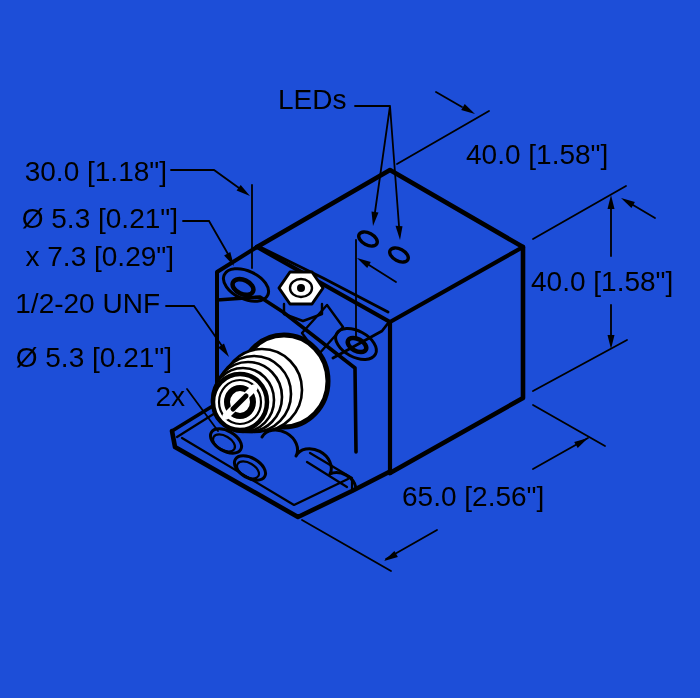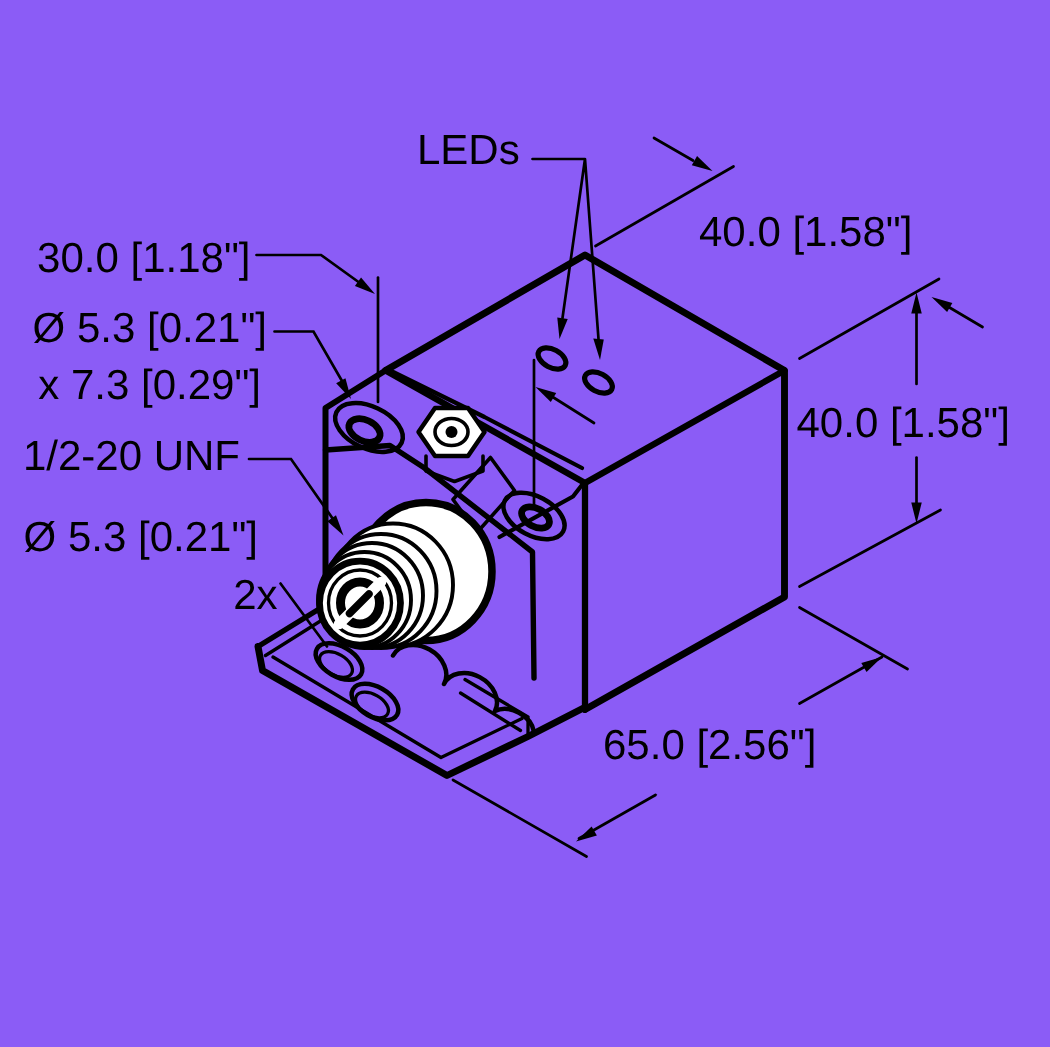--- a/index.html
+++ b/index.html
@@ -1,16 +1,16 @@
 <!DOCTYPE html>
 <html><head>
 <meta charset="utf-8">
 <style>
   html,body{margin:0;padding:0;background:#fff;}
-  .stage{position:relative;width:700px;height:698px;background:#8b5cf6;overflow:hidden;
+  .stage{position:relative;width:700px;height:698px;background:#1d4ed8;overflow:hidden;
          font-family:"Liberation Sans", sans-serif;}
   svg{display:block;}
   .ln{stroke:#000;fill:none;stroke-linecap:round;stroke-linejoin:round;}
   .w46{stroke-width:4.6;}
   .w42{stroke-width:4.2;}
   .w40{stroke-width:4.0;}
   .w36{stroke-width:3.6;}
   .w34{stroke-width:3.4;}
   .w30{stroke-width:3.0;}
   .w28{stroke-width:2.8;}

